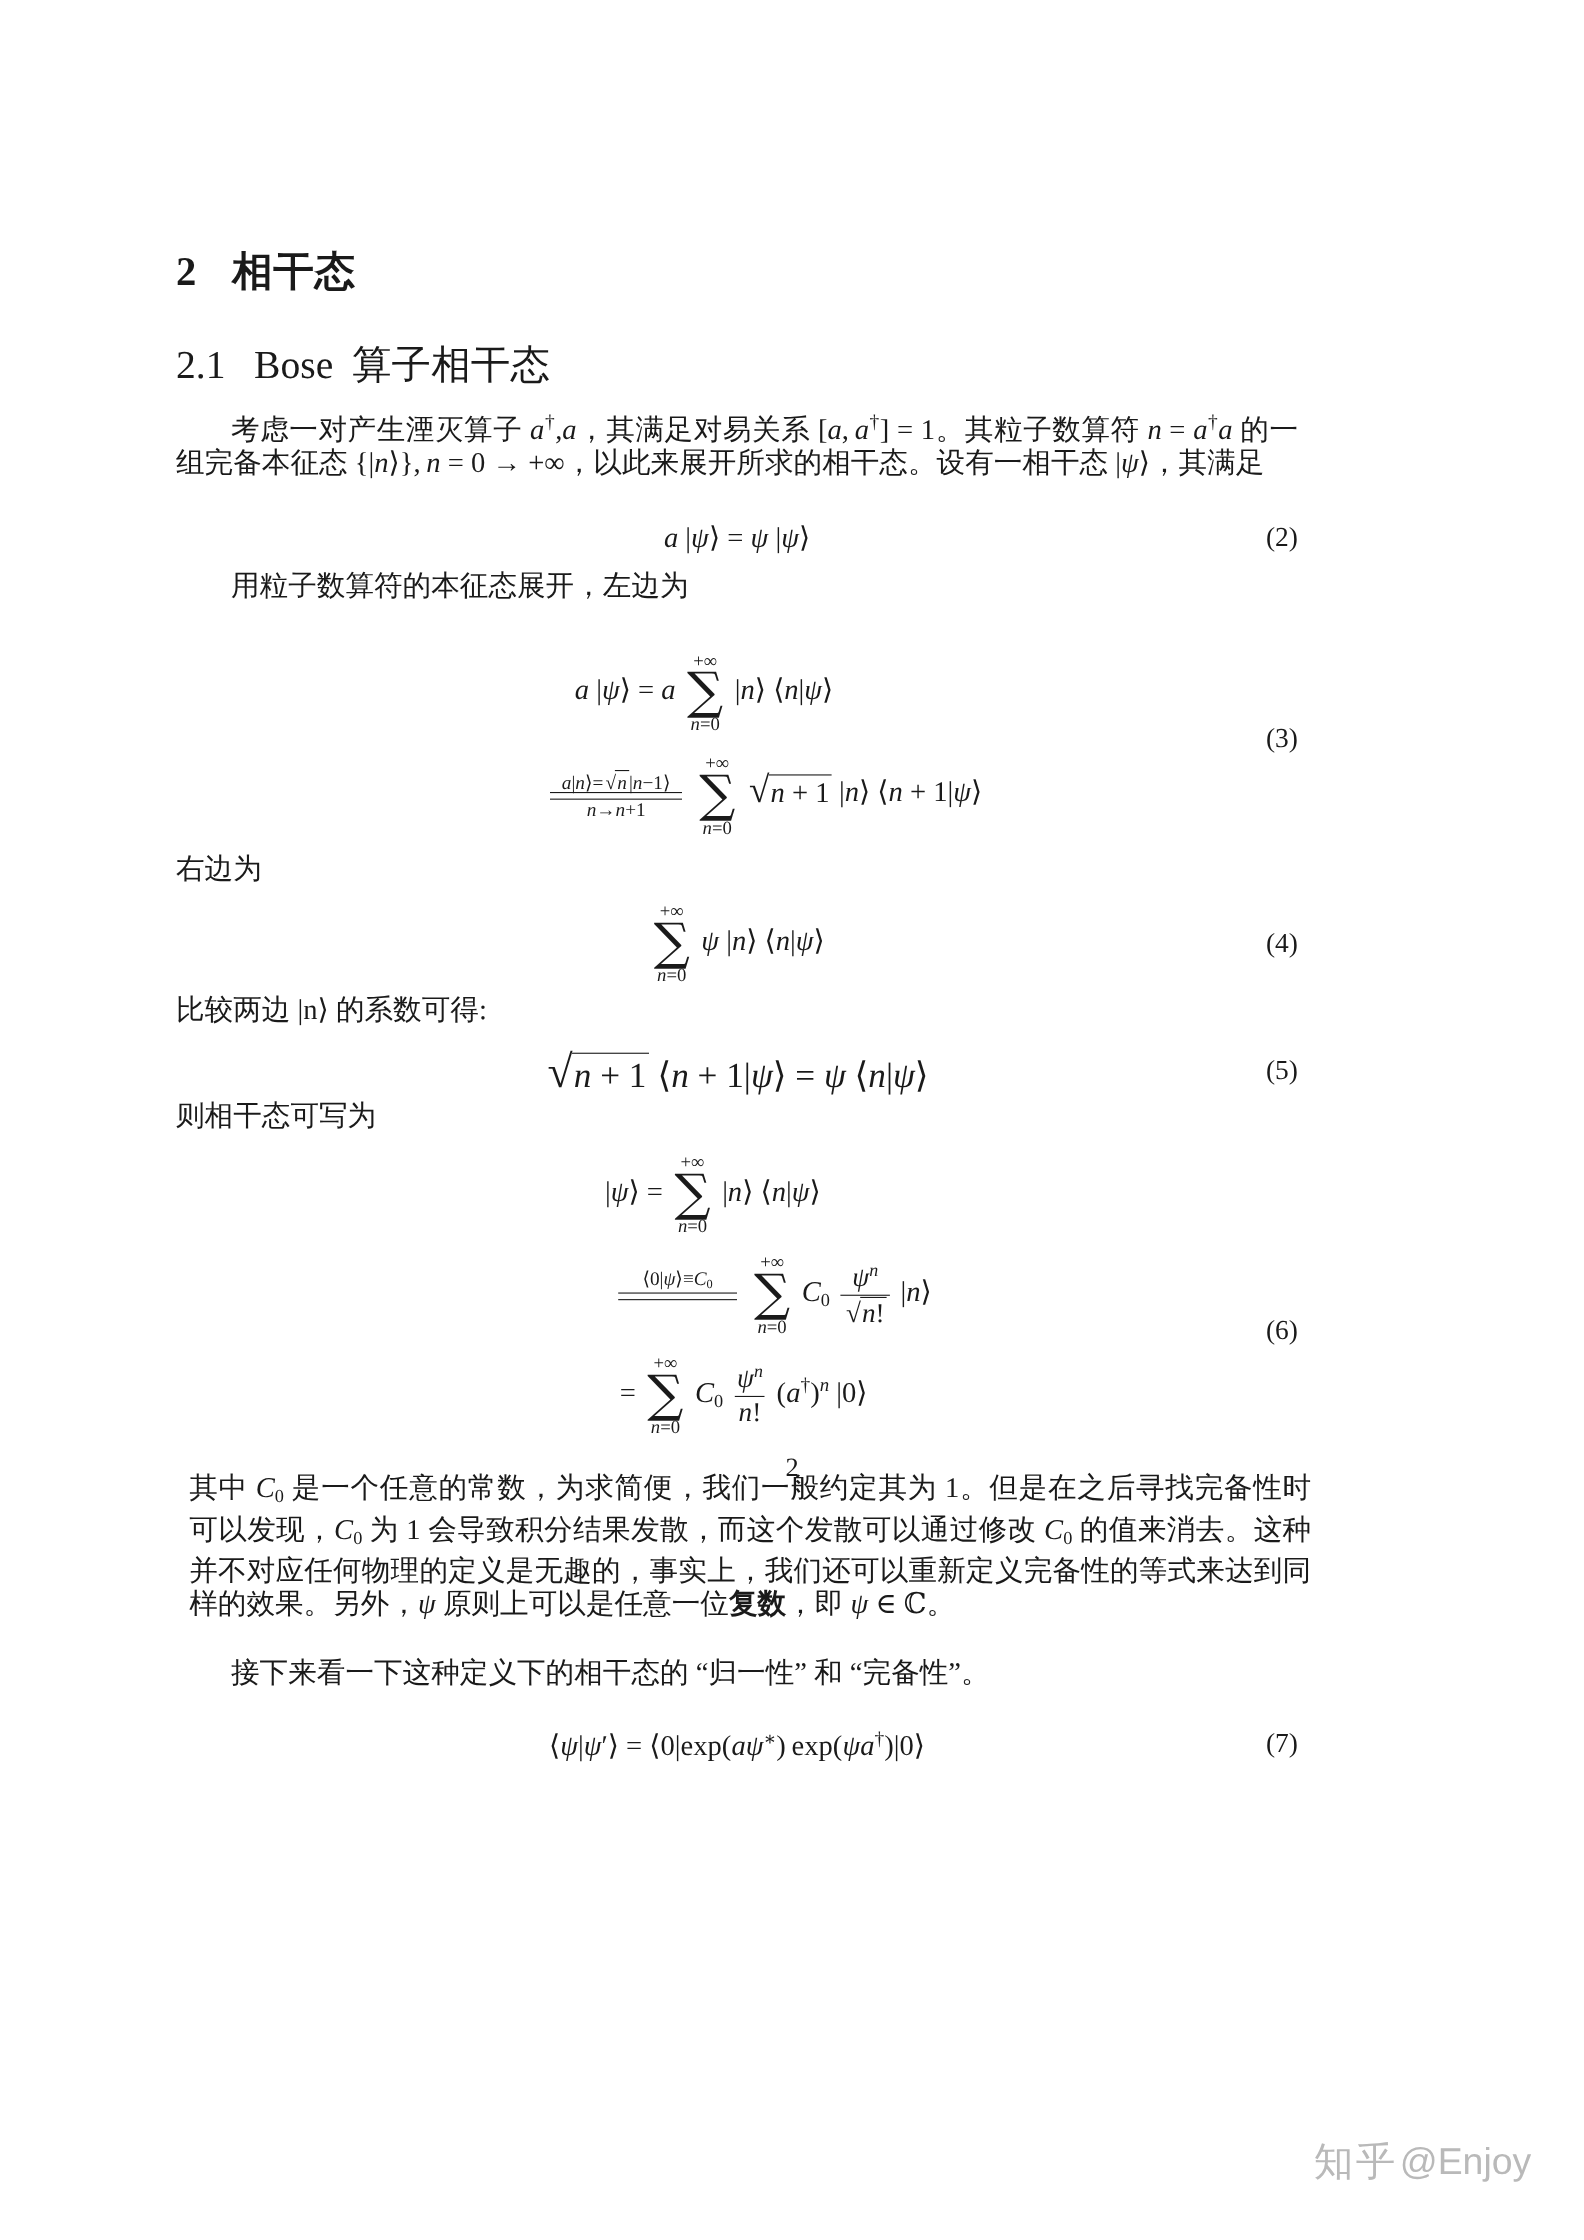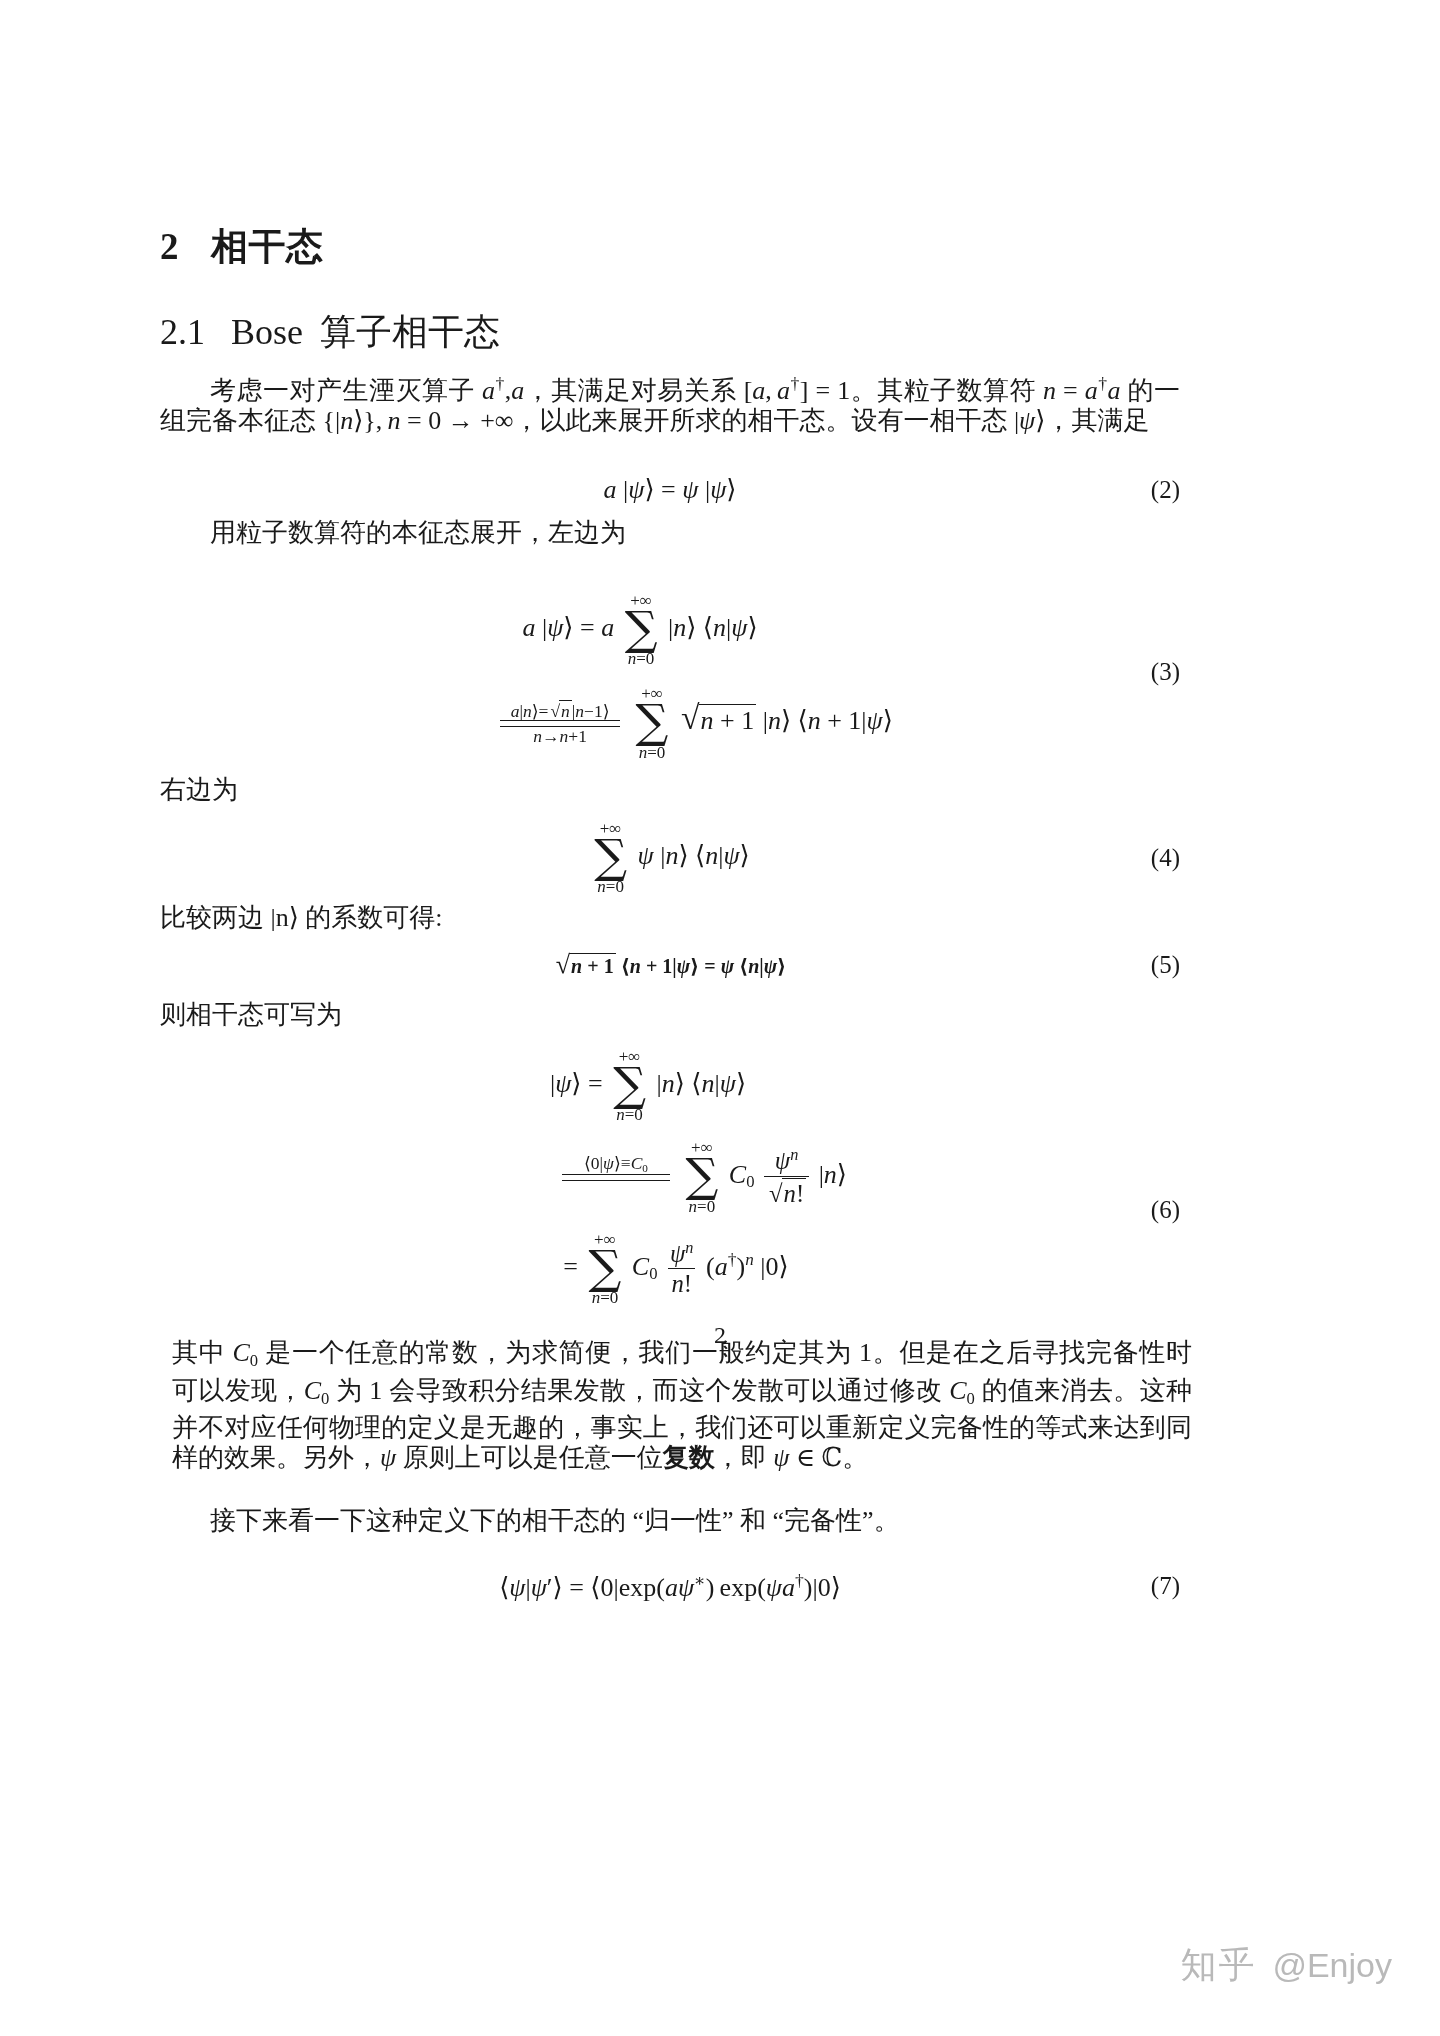--- a/index.html
+++ b/index.html
@@ -85,21 +85,21 @@
   .alignblock { position:absolute; left:-45px; width:1020px; }
   .alignline { display:flex; justify-content:center; font-size:26px; }
 
   .pageno {
     position:absolute; top:1322px; left:0; width:1440px;
     text-align:center; font-size:24px;
   }
 
   .watermark {
     position:absolute; right:48px; bottom:46px;
-    display:flex; align-items:center; gap:16px;
+    display:flex; align-items:center; gap:2px;
     color:#b9b9b9; font-size:34px;
     font-family:"Liberation Sans","DejaVu Sans",sans-serif;
   }
   .watermark .zh { font-size:36px; letter-spacing:2px; }
 </style>
 </head>
 <body>
 
 <div class="page">
 
@@ -167,21 +167,21 @@
           <span class="lim lo"><i class="mi">n</i>=0</span>
         </span>
         <i class="v">ψ</i>&nbsp;|<i class="v">n</i>⟩&nbsp;⟨<i class="v">n</i>|<i class="v">ψ</i>⟩
       </span>
       <span class="eqtag">(4)</span>
     </div>
 
     <p class="para" style="top:903px;">比较两边 |n⟩ 的系数可得:</p>
 
     <div class="eqrow" style="top:950px;">
-      <span class="eqbody m" style="font-size:20px;font-weight:bold;">
+      <span class="eqbody m" style="font-size:32px;">
         <span class="rad"><span class="sign" style="font-size:1.3em;">√</span><span class="body"><i class="v">n</i> + 1</span></span>
         ⟨<i class="v">n</i> + 1|<i class="v">ψ</i>⟩ = <i class="v">ψ</i>&nbsp;⟨<i class="v">n</i>|<i class="v">ψ</i>⟩
       </span>
       <span class="eqtag">(5)</span>
     </div>
 
     <p class="para" style="top:1000px;">则相干态可写为</p>
 
     <div class="alignblock" style="top:1048px;">
       <div class="alignline">

